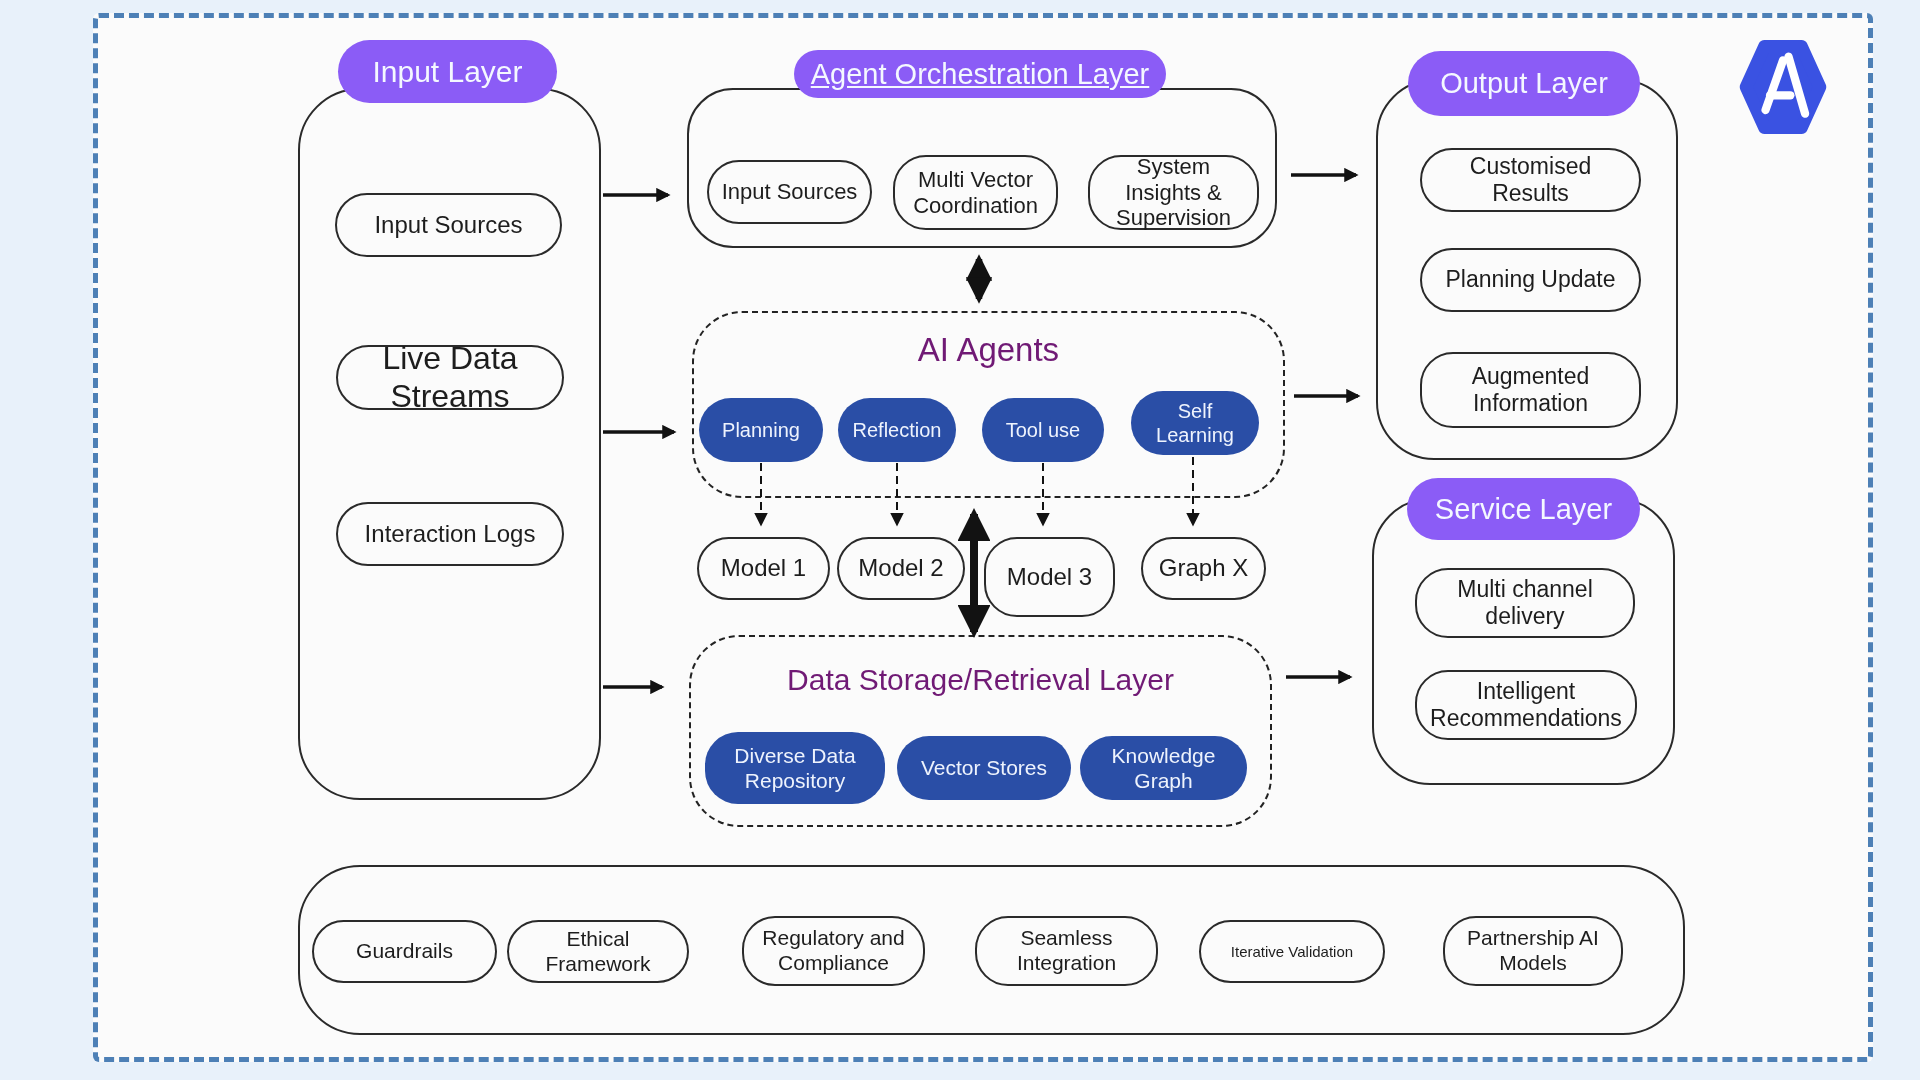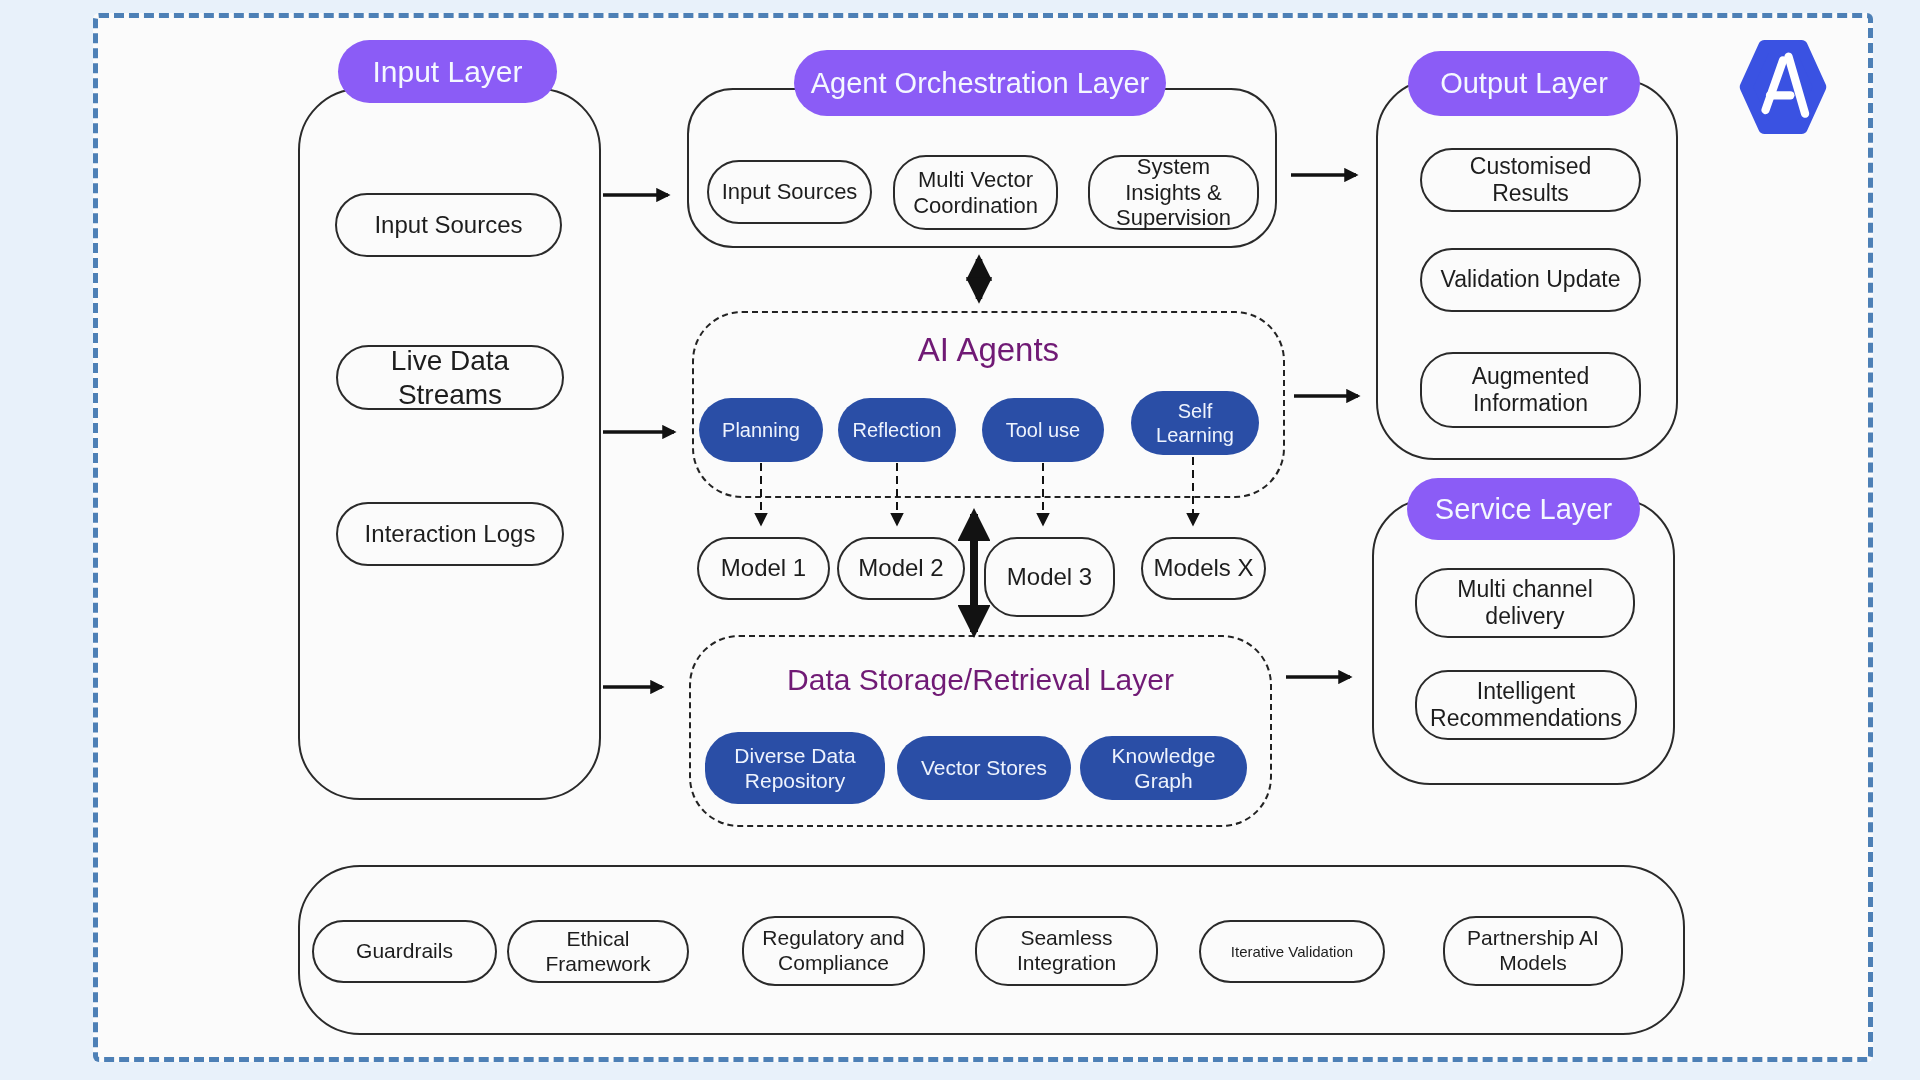--- a/index.html
+++ b/index.html
@@ -76,51 +76,51 @@
 
     <path d="M761 463 V524" stroke="#121212" stroke-width="2" stroke-dasharray="8 5" fill="none" marker-end="url(#arrsm)"></path>
     <path d="M897 463 V524" stroke="#121212" stroke-width="2" stroke-dasharray="8 5" fill="none" marker-end="url(#arrsm)"></path>
     <path d="M1043 463 V524" stroke="#121212" stroke-width="2" stroke-dasharray="8 5" fill="none" marker-end="url(#arrsm)"></path>
     <path d="M1193 457 V524" stroke="#121212" stroke-width="2" stroke-dasharray="8 5" fill="none" marker-end="url(#arrsm)"></path>
   </svg>
 
   <div class="layer-box" style="left:298px;top:88px;width:303px;height:712px;border-radius:62px;"></div>
   <div class="header-pill" style="left:338px;top:40px;width:219px;height:63px;font-size:30px;">Input Layer</div>
   <div class="outline-pill" style="left:335px;top:193px;width:227px;height:64px;font-size:24px;">Input Sources</div>
-  <div class="outline-pill" style="left:336px;top:345px;width:228px;height:65px;font-size:28px;">Live Data Streams</div>
+  <div class="outline-pill" style="left:336px;top:345px;width:228px;height:65px;font-size:32px;">Live Data Streams</div>
   <div class="outline-pill" style="left:336px;top:502px;width:228px;height:64px;font-size:24px;">Interaction Logs</div>
 
   <div class="layer-box" style="left:687px;top:88px;width:590px;height:160px;border-radius:46px;"></div>
-  <div class="header-pill" style="left:794px;top:50px;width:372px;height:66px;">Agent Orchestration Layer</div>
+  <div class="header-pill" style="left:794px;top:50px;width:372px;height:48px;text-decoration:underline;">Agent Orchestration Layer</div>
   <div class="outline-pill" style="left:707px;top:160px;width:165px;height:64px;font-size:22px;">Input Sources</div>
   <div class="outline-pill" style="left:893px;top:155px;width:165px;height:75px;font-size:22px;">Multi Vector Coordination</div>
   <div class="outline-pill" style="left:1088px;top:155px;width:171px;height:75px;font-size:22px;">System Insights &amp; Supervision</div>
 
   <div class="dashed-box" style="left:692px;top:311px;width:593px;height:187px;"></div>
   <div class="section-title" style="left:692px;top:331px;width:593px;font-size:33px;">AI Agents</div>
   <div class="blue-pill" style="left:699px;top:398px;width:124px;height:64px;">Planning</div>
   <div class="blue-pill" style="left:838px;top:398px;width:118px;height:64px;">Reflection</div>
   <div class="blue-pill" style="left:982px;top:398px;width:122px;height:64px;">Tool use</div>
   <div class="blue-pill" style="left:1131px;top:391px;width:128px;height:64px;">Self Learning</div>
 
   <div class="outline-pill" style="left:697px;top:537px;width:133px;height:63px;font-size:24px;">Model 1</div>
   <div class="outline-pill" style="left:837px;top:537px;width:128px;height:63px;font-size:24px;">Model 2</div>
   <div class="outline-pill" style="left:984px;top:537px;width:131px;height:80px;font-size:24px;">Model 3</div>
-  <div class="outline-pill" style="left:1141px;top:537px;width:125px;height:63px;font-size:24px;">Models X</div>
+  <div class="outline-pill" style="left:1141px;top:537px;width:125px;height:63px;font-size:24px;">Graph X</div>
 
   <div class="dashed-box" style="left:689px;top:635px;width:583px;height:192px;"></div>
   <div class="section-title" style="left:689px;top:663px;width:583px;font-size:30px;">Data Storage/Retrieval Layer</div>
   <div class="blue-pill" style="left:705px;top:732px;width:180px;height:72px;font-size:21px;">Diverse Data Repository</div>
   <div class="blue-pill" style="left:897px;top:736px;width:174px;height:64px;font-size:21px;">Vector Stores</div>
   <div class="blue-pill" style="left:1080px;top:736px;width:167px;height:64px;font-size:21px;">Knowledge Graph</div>
 
   <div class="layer-box" style="left:1376px;top:79px;width:302px;height:381px;"></div>
   <div class="header-pill" style="left:1408px;top:51px;width:232px;height:65px;">Output Layer</div>
   <div class="outline-pill" style="left:1420px;top:148px;width:221px;height:64px;">Customised Results</div>
-  <div class="outline-pill" style="left:1420px;top:248px;width:221px;height:64px;">Validation Update</div>
+  <div class="outline-pill" style="left:1420px;top:248px;width:221px;height:64px;">Planning Update</div>
   <div class="outline-pill" style="left:1420px;top:352px;width:221px;height:76px;">Augmented Information</div>
 
   <div class="layer-box" style="left:1372px;top:498px;width:303px;height:287px;"></div>
   <div class="header-pill" style="left:1407px;top:478px;width:233px;height:62px;">Service Layer</div>
   <div class="outline-pill" style="left:1415px;top:568px;width:220px;height:70px;">Multi channel delivery</div>
   <div class="outline-pill" style="left:1415px;top:670px;width:222px;height:70px;">Intelligent Recommendations</div>
 
   <div class="layer-box" style="left:298px;top:865px;width:1387px;height:170px;border-radius:62px;"></div>
   <div class="outline-pill" style="left:312px;top:920px;width:185px;height:63px;font-size:21px;">Guardrails</div>
   <div class="outline-pill" style="left:507px;top:920px;width:182px;height:63px;font-size:21px;">Ethical Framework</div>

